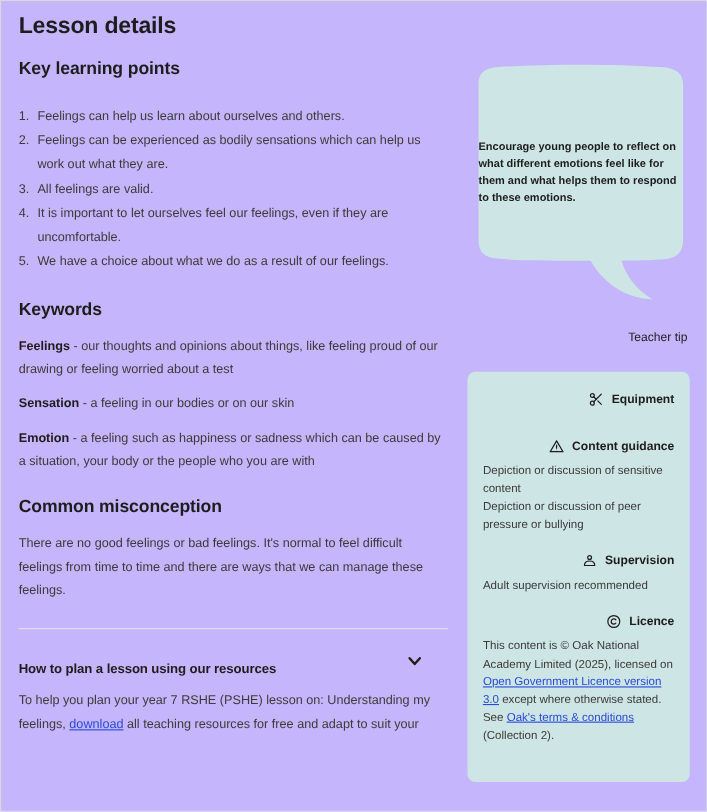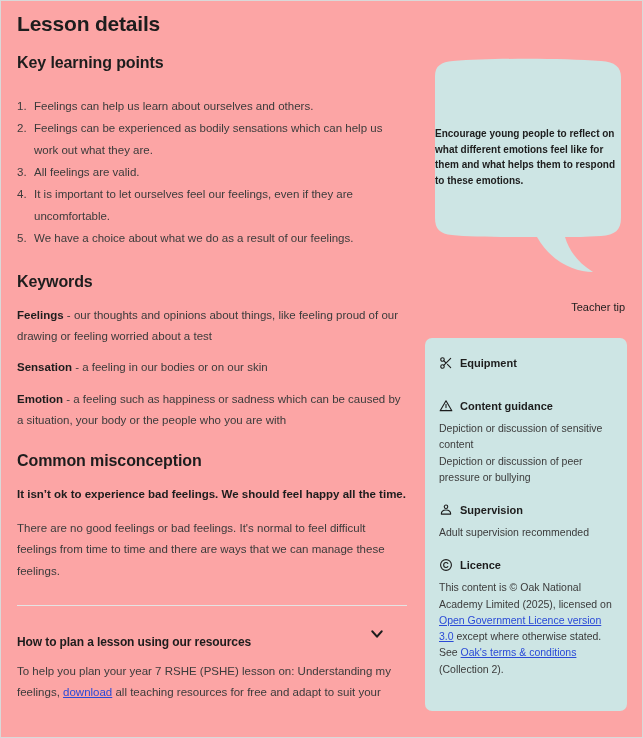--- a/index.html
+++ b/index.html
@@ -9,21 +9,21 @@
     height: 738px;
     background: #ffffff;
     font-family: "Liberation Sans", sans-serif;
     overflow: hidden;
   }
 
   .page {
     position: relative;
     width: 643px;
     height: 738px;
-    background: #fca5a5;
+    background: #c4b5fd;
     border: 1px solid #d9d9d9;
     overflow: hidden;
   }
 
   
   .main-col {
     position: absolute;
     left: 0;
     top: 0;
     width: 420px;
@@ -190,20 +190,21 @@
     padding: 18px 14px 16px 14px;
   }
 
   .info-block { margin-bottom: 4px; }
 
   .info-head {
     display: flex;
     align-items: center;
     gap: 7px;
     margin-bottom: 7px;
+    justify-content: flex-end;
   }
   .info-head-label {
     font-size: 11px;
     font-weight: bold;
     color: #1d1d1d;
   }
   .info-icon {
     width: 14px;
     height: 14px;
     flex: 0 0 auto;
@@ -251,21 +252,20 @@
       <p class="kw-item">
         <span class="kw-term">Sensation</span><span> - a feeling in our bodies or on our skin</span>
       </p>
       <p class="kw-item">
         <span class="kw-term">Emotion</span><span> - a feeling such as happiness or sadness which can be caused by a situation, your body or the people who you are with</span>
       </p>
     </div>
 
     <h2 class="section-head cm-head">Common misconception</h2>
 
-    <p class="cm-bold">It isn’t ok to experience bad feelings. We should feel happy all the time.</p>
     <p class="cm-body">There are no good feelings or bad feelings. It's normal to feel difficult feelings from time to time and there are ways that we can manage these feelings.</p>
 
     <hr class="divider">
 
     <div class="accordion">
       <span class="accordion-title">How to plan a lesson using our resources</span>
       <svg class="chev" viewBox="0 0 24 24" fill="none" stroke="#1d1d1d" stroke-width="3.2" stroke-linecap="round" stroke-linejoin="round">
         <polyline points="5,8 12,16 19,8"></polyline>
       </svg>
     </div>

